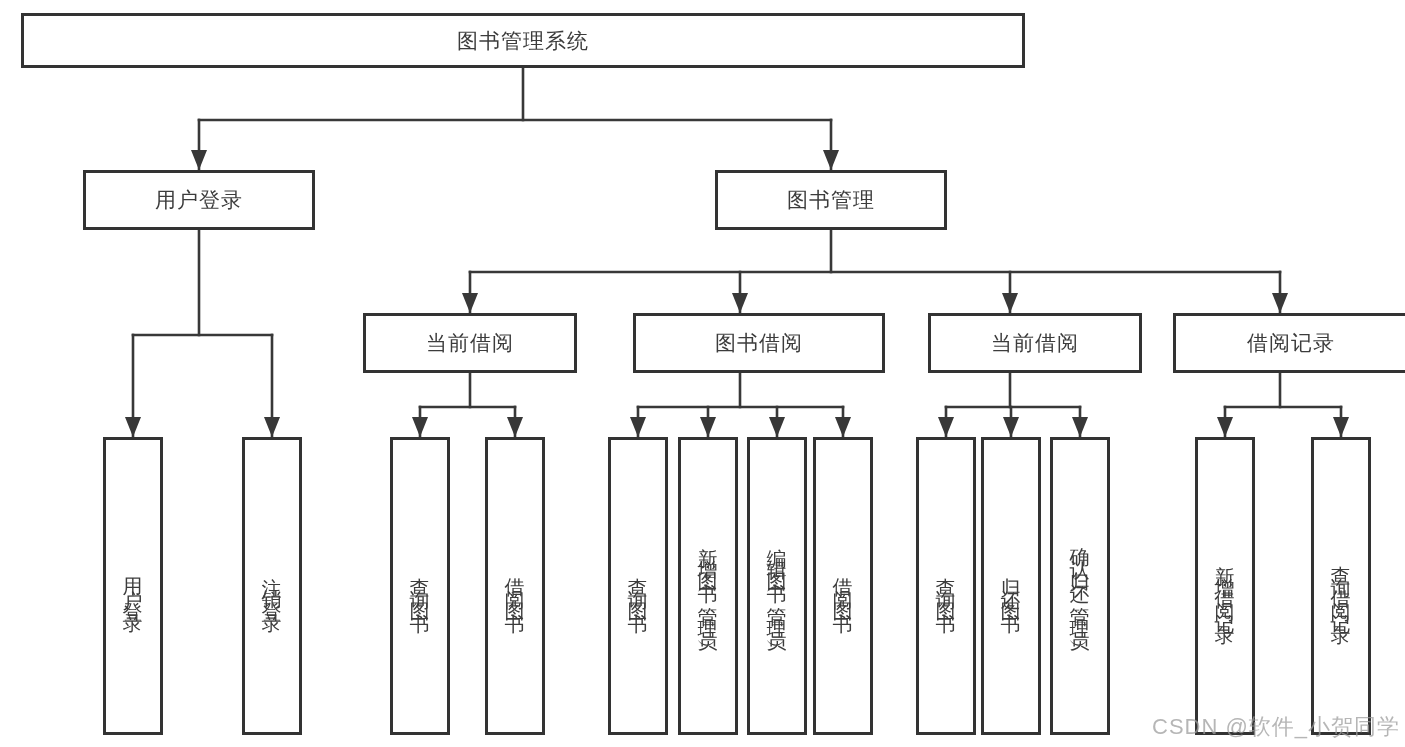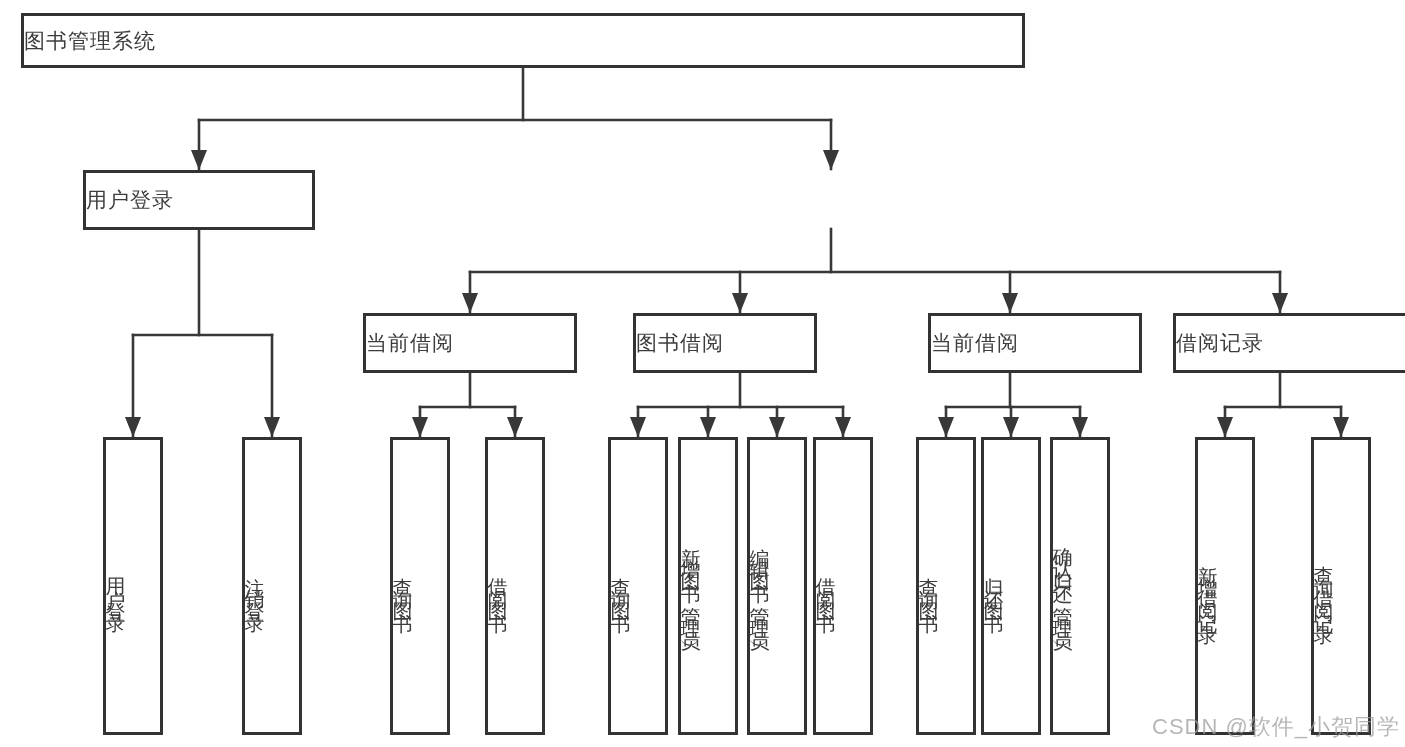--- a/index.html
+++ b/index.html
@@ -19,20 +19,21 @@
     left: 0; top: 0;
     width: 1405px; height: 747px;
   }
   .node {
     position: absolute;
     box-sizing: border-box;
     background: #ffffff;
     border: 3px solid #333333;
     display: flex;
     align-items: center;
+    justify-content: center;
     color: #3c3c3c;
   }
   .node.root  { font-size: 21px; letter-spacing: 1px; }
   .node.mid   { font-size: 21px; letter-spacing: 1px; }
   .node.leaf  { width: 60px; top: 437px; height: 298px; }
   .node.leaf .vtext {
     writing-mode: vertical-rl;
     text-orientation: mixed;
     font-size: 20px;
     line-height: 1;
@@ -105,25 +106,28 @@
     </g>
   </svg>
 
   <div class="node root" style="left:21px; top:13px; width:1004px; height:55px;">
     <span>图书管理系统</span>
   </div>
 
   <div class="node mid" style="left:83px; top:170px; width:232px; height:60px;">
     <span>用户登录</span>
   </div>
+  <div class="node mid" style="left:715px; top:170px; width:232px; height:60px;">
+    <span>图书管理</span>
+  </div>
 
   <div class="node mid" style="left:363px; top:313px; width:214px; height:60px;">
     <span>当前借阅</span>
   </div>
-  <div class="node mid" style="left:633px; top:313px; width:184px; height:60px;">
+  <div class="node mid" style="left:633px; top:313px; width:252px; height:60px;">
     <span>图书借阅</span>
   </div>
   <div class="node mid" style="left:928px; top:313px; width:214px; height:60px;">
     <span>当前借阅</span>
   </div>
   <div class="node mid" style="left:1173px; top:313px; width:236px; height:60px;">
     <span>借阅记录</span>
   </div>
 
   <div class="node leaf" style="left:103px;">

